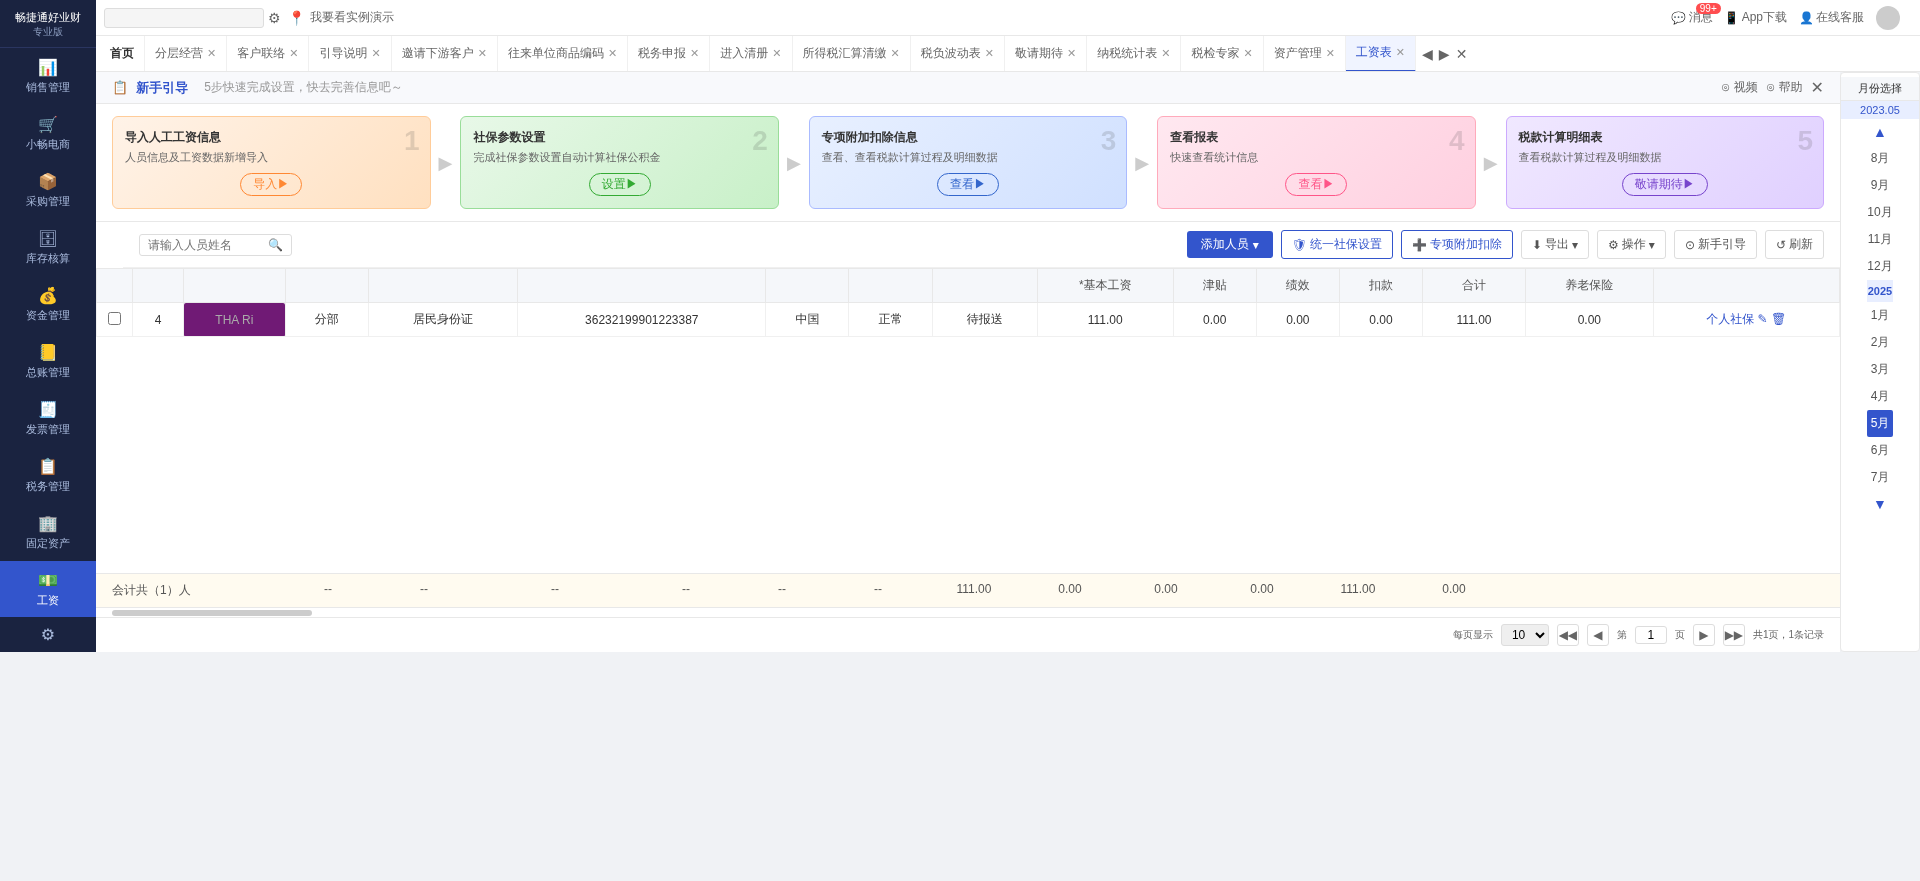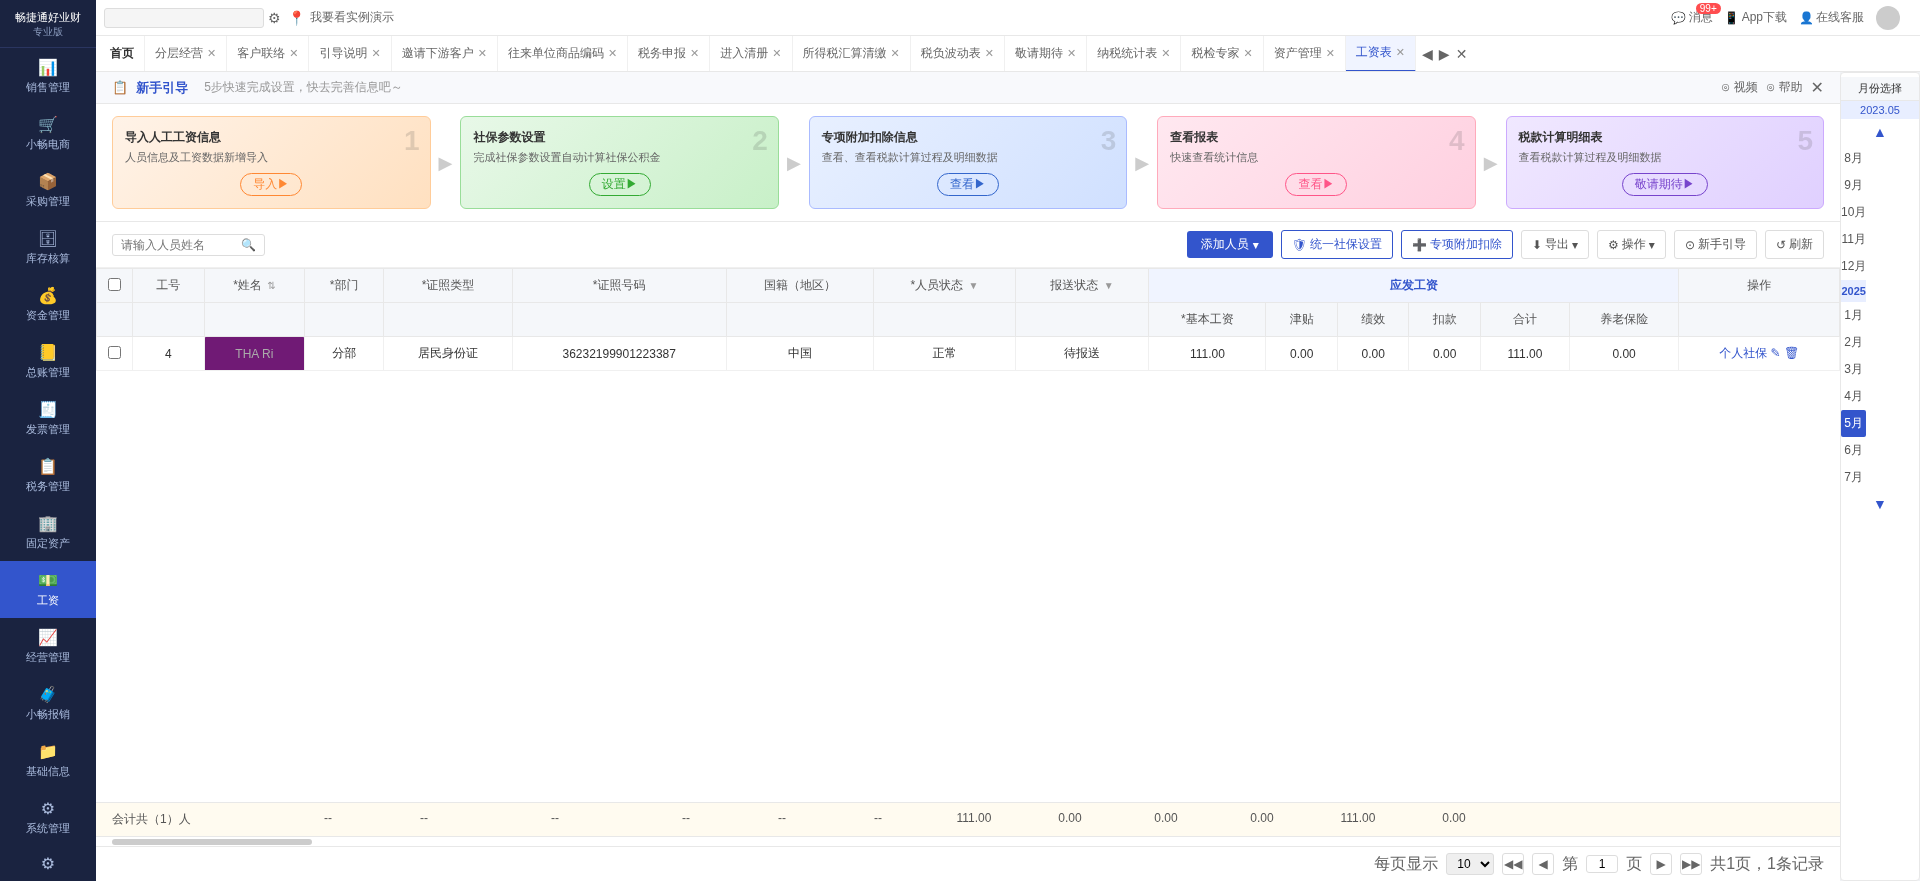--- a/index.html
+++ b/index.html
@@ -1,19 +1,19 @@
 <!DOCTYPE html>
 <html><head>
   <meta charset="utf-8">
   <style>
     * { box-sizing: border-box; margin: 0; padding: 0; font-family: 'Microsoft YaHei', Arial, sans-serif; font-size: 12px; }
     body { background: #f0f2f5; width: 1920px; min-height: 881px; overflow: hidden; }
     
     
-    .app-container { display: flex; height: 881px; }
+    .app-container { display: flex; height: 652px; }
     
     
     .sidebar { width: 96px; background: #1a2340; display: flex; flex-direction: column; align-items: center; padding-top: 0; flex-shrink: 0; }
     .sidebar-logo { width: 100%; padding: 8px 4px; background: #1a2340; display: flex; flex-direction: column; align-items: center; border-bottom: 1px solid #2a3560; }
     .sidebar-logo-text { color: #fff; font-size: 11px; margin-top: 2px; }
     .sidebar-edition { color: #8899bb; font-size: 10px; }
     .sidebar-nav { flex: 1; width: 100%; overflow-y: auto; }
     .sidebar-item { width: 100%; padding: 10px 4px; display: flex; flex-direction: column; align-items: center; color: #aabbdd; cursor: pointer; transition: background 0.2s; }
     .sidebar-item.active { background: #3355cc; color: #fff; }
     .sidebar-item-icon { font-size: 16px; margin-bottom: 3px; }
@@ -76,21 +76,21 @@
     .step-desc { font-size: 11px; color: #666; flex: 1; }
     .step-btn { margin-top: 8px; align-self: center; background: transparent; border: 1px solid; border-radius: 12px; padding: 2px 12px; font-size: 12px; cursor: pointer; }
     .step-btn.orange-btn { border-color: #ff8833; color: #ff8833; }
     .step-btn.green-btn { border-color: #33aa33; color: #33aa33; }
     .step-btn.blue-btn { border-color: #3366cc; color: #3366cc; }
     .step-btn.pink-btn { border-color: #ff5588; color: #ff5588; }
     .step-btn.purple-btn { border-color: #7744cc; color: #7744cc; }
     .step-arrow { display: flex; align-items: center; color: #ccc; font-size: 18px; padding: 0 4px; }
     
     
-    .table-toolbar { padding: 8px 16px; background: #fff; display: flex; align-items: center; gap: 8px; border-bottom: 1px solid #f0f0f0; }
+    .table-toolbar { padding: 8px 16px; background: #fff; display: flex; align-items: center; gap: 8px; border-bottom: 1px solid #f0f0f0; margin-left: 27px; }
     .search-input-wrap { display: flex; align-items: center; border: 1px solid #ddd; border-radius: 3px; padding: 3px 8px; background: #fff; }
     .search-input { border: none; outline: none; font-size: 12px; color: #999; width: 120px; }
     .search-icon { color: #999; }
     .toolbar-spacer { flex: 1; }
     .btn-add { background: #3355cc; color: #fff; border: none; border-radius: 3px; padding: 5px 14px; cursor: pointer; font-size: 12px; display: flex; align-items: center; gap: 4px; }
     .btn-tool { background: #fff; color: #555; border: 1px solid #ddd; border-radius: 3px; padding: 5px 10px; cursor: pointer; font-size: 12px; display: flex; align-items: center; gap: 3px; }
     .btn-tool.blue-border { border-color: #3355cc; color: #3355cc; }
     
     
     .table-wrap { flex: 1; overflow: auto; background: #fff; }
@@ -103,27 +103,27 @@
     .sort-icon { color: #999; font-size: 10px; margin-left: 2px; }
     .filter-icon { color: #999; font-size: 10px; margin-left: 2px; }
     
     
     .table-footer { background: #fffbf0; border-top: 1px solid #e8e8e8; padding: 8px 16px; display: flex; align-items: center; }
     .footer-total { color: #555; font-size: 12px; display: flex; gap: 16px; flex: 1; }
     .footer-cell { min-width: 80px; text-align: center; }
     
     
     .pagination-bar { background: #fff; border-top: 1px solid #e8e8e8; padding: 6px 16px; display: flex; align-items: center; justify-content: flex-end; gap: 8px; }
-    .pagination-label { color: #666; font-size: 16px; }
+    .pagination-label { color: #666; font-size: 10px; }
     .page-size-select { border: 1px solid #ddd; border-radius: 3px; padding: 2px 6px; font-size: 12px; cursor: pointer; }
     .page-btn { width: 22px; height: 22px; border: 1px solid #ddd; border-radius: 3px; display: flex; align-items: center; justify-content: center; cursor: pointer; color: #666; font-size: 12px; }
     .page-input { width: 32px; border: 1px solid #ddd; border-radius: 3px; text-align: center; font-size: 12px; padding: 1px; }
     
     
-    .month-panel { width: 80px; background: #fff; border: 1px solid #e8e8e8; border-radius: 4px; display: flex; flex-direction: column; align-items: flex-start; flex-shrink: 0; overflow-y: auto; padding: 4px 0; }
+    .month-panel { width: 80px; background: #fff; border: 1px solid #e8e8e8; border-radius: 4px; display: flex; flex-direction: column; align-items: center; flex-shrink: 0; overflow-y: auto; padding: 4px 0; }
     .month-panel-title { color: #333; font-size: 11px; padding: 4px 6px; background: #f5f7fa; width: 100%; text-align: center; border-bottom: 1px solid #e8e8e8; }
     .month-item { width: 100%; text-align: center; padding: 5px 0; cursor: pointer; font-size: 12px; color: #555; }
     .month-item.active { background: #3355cc; color: #fff; border-radius: 2px; }
     .month-item.year-label { background: #e8eeff; color: #3355cc; font-weight: bold; font-size: 11px; }
     .month-nav { display: flex; align-items: center; justify-content: center; width: 100%; padding: 3px 0; }
     .month-nav-btn { color: #3355cc; cursor: pointer; font-size: 14px; padding: 2px 6px; }
     
     
     ::-webkit-scrollbar { width: 6px; height: 6px; }
     ::-webkit-scrollbar-track { background: #f1f1f1; }
@@ -384,35 +384,20 @@
           </button>
           <button class="btn-tool">
             <span>↺</span>
             <span>刷新</span>
           </button>
         </div>
 
         <div class="table-wrap">
           <table>
             <thead>
-              <tr>
-                <th class="checkbox-cell">
-                  <input type="checkbox" style="">
-                </th>
-                <th>工号</th>
-                <th>*姓名 <span class="sort-icon">⇅</span></th>
-                <th>*部门</th>
-                <th>*证照类型</th>
-                <th>*证照号码</th>
-                <th>国籍（地区）</th>
-                <th>*人员状态 <span class="filter-icon">▼</span></th>
-                <th>报送状态 <span class="filter-icon">▼</span></th>
-                <th class="th-group" colspan="6">应发工资</th>
-                <th>操作</th>
-              </tr>
               <tr>
                 <th class="checkbox-cell"></th>
                 <th></th>
                 <th></th>
                 <th></th>
                 <th></th>
                 <th></th>
                 <th></th>
                 <th></th>
                 <th></th>

